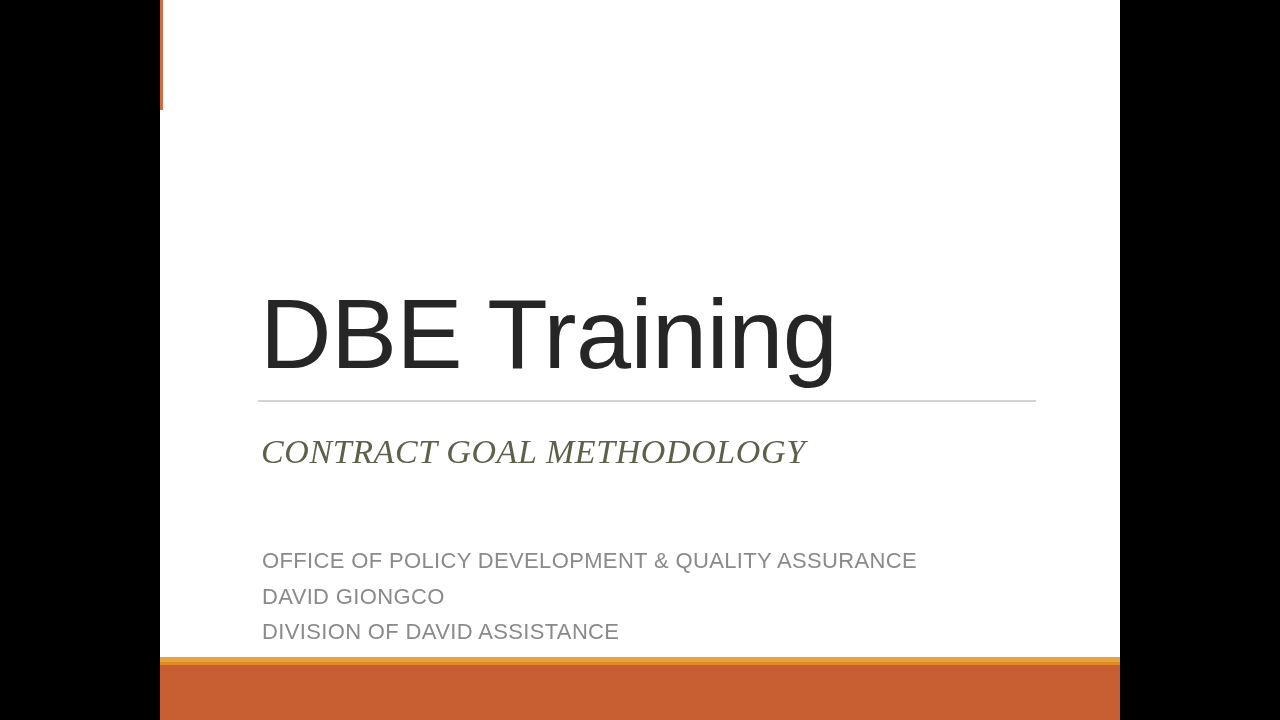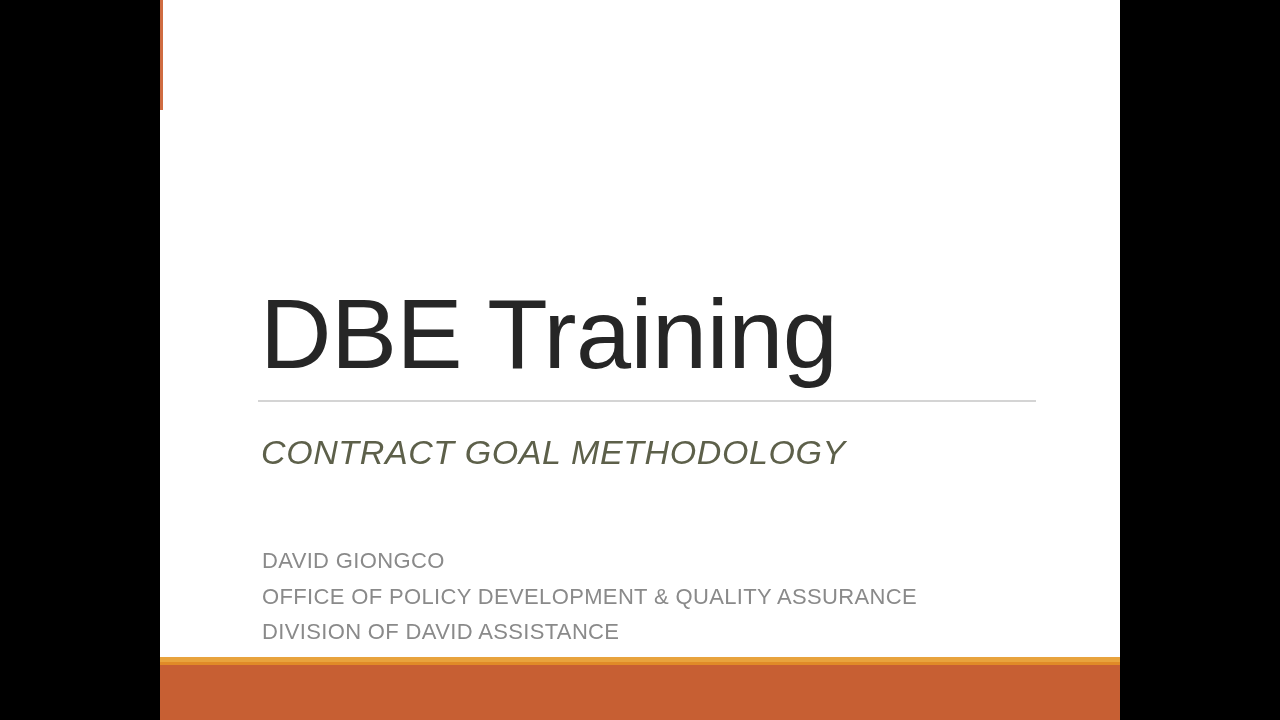--- a/index.html
+++ b/index.html
@@ -69,21 +69,21 @@
     height: 2px;
     background: #d4d4d4;
   }
 
   
   .slide-subtitle {
     position: absolute;
     left: 101px;
     top: 432px;
     margin: 0;
-    font-family: Liberation Sans, sans-serif;
+    font-family: Liberation Serif, serif;
     font-style: italic;
     font-weight: 400;
     font-size: 34px;
     letter-spacing: 0.6px;
     line-height: 1.2;
     color: #5d604a;
     white-space: nowrap;
   }
 
   
@@ -147,22 +147,22 @@
 
     <div class="title-block">
       <h1 class="slide-title">DBE Training</h1>
     </div>
 
     <div class="title-rule"></div>
 
     <h2 class="slide-subtitle">CONTRACT GOAL METHODOLOGY</h2>
 
     <ul class="byline">
+      <li>OFFICE OF POLICY DEVELOPMENT &amp; QUALITY ASSURANCE</li>
       <li>DAVID GIONGCO</li>
-      <li>OFFICE OF POLICY DEVELOPMENT &amp; QUALITY ASSURANCE</li>
       <li>DIVISION OF DAVID ASSISTANCE</li>
     </ul>
 
     <div class="band band-gold"></div>
     <div class="band band-gold-dark"></div>
     <div class="band band-terracotta"></div>
     <div class="band-terracotta-edge left"></div>
     <div class="band-terracotta-edge right"></div>
 
   </div>

